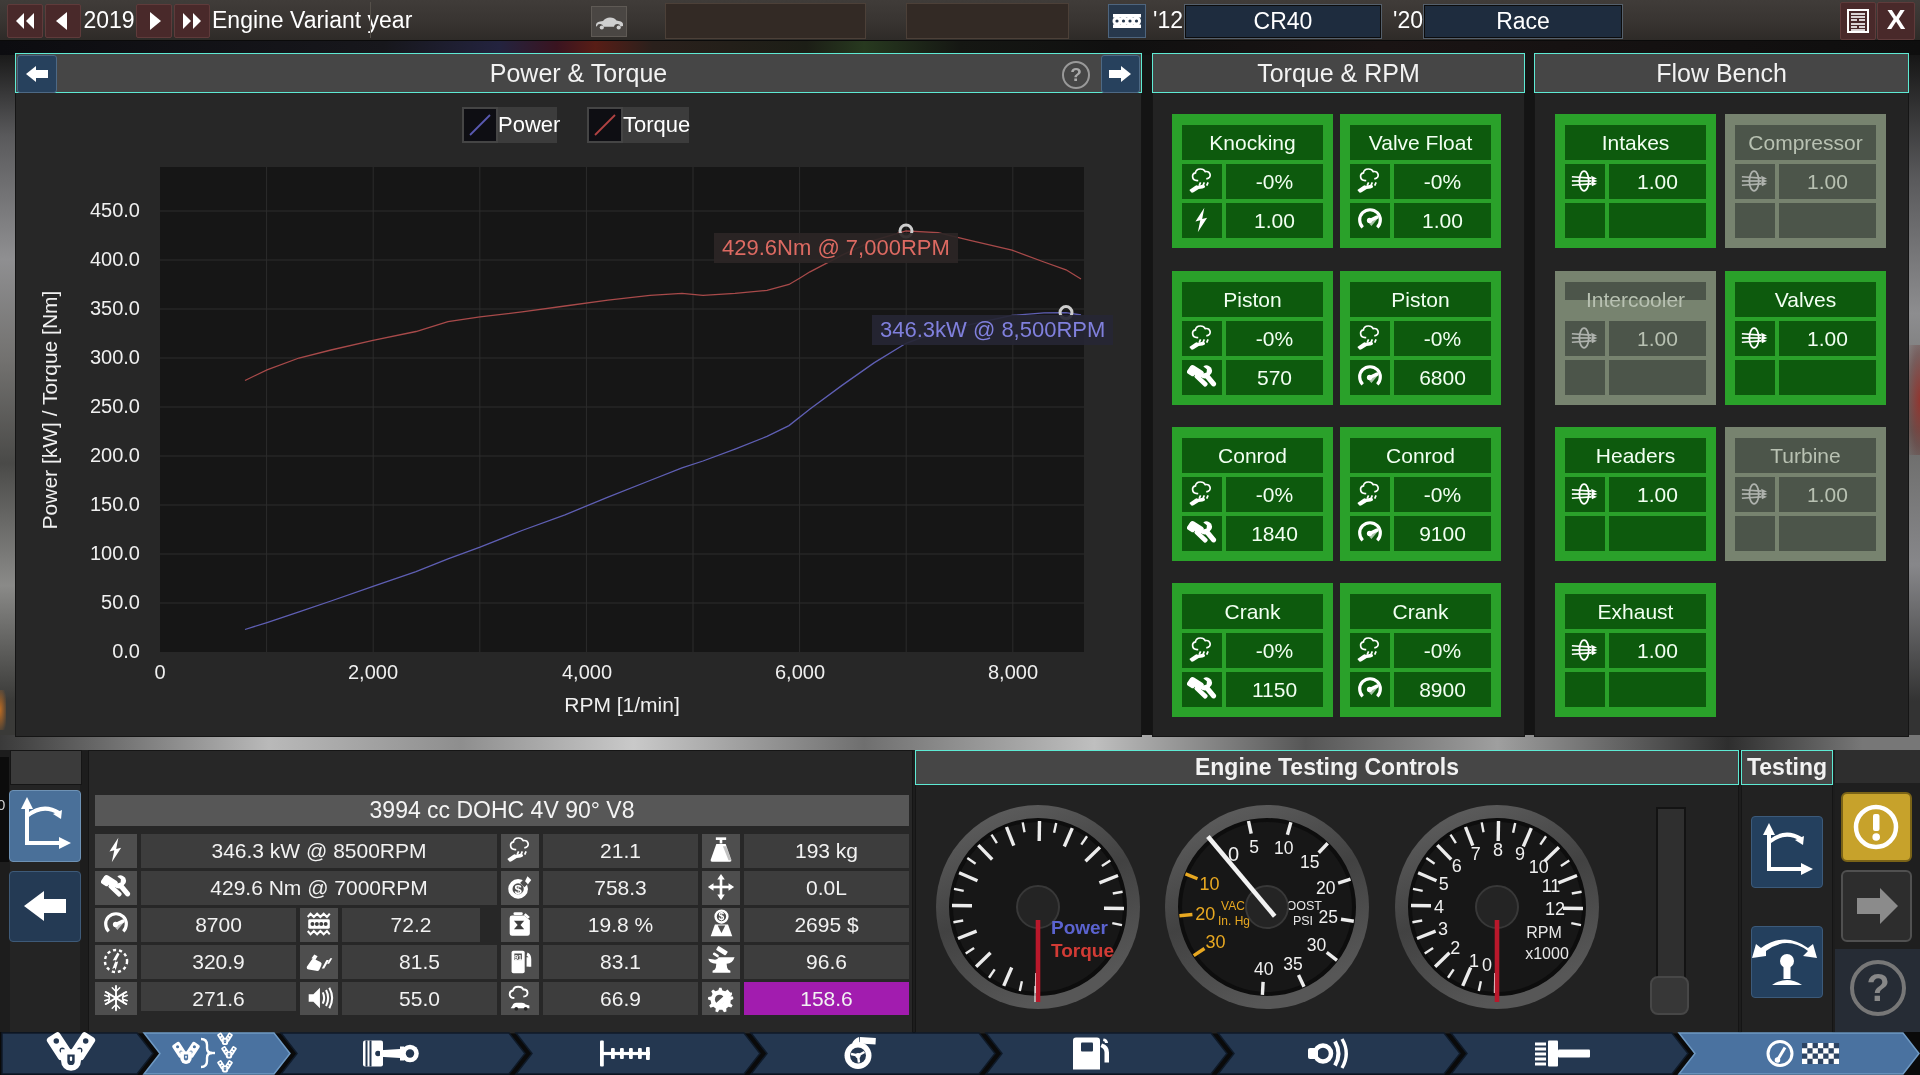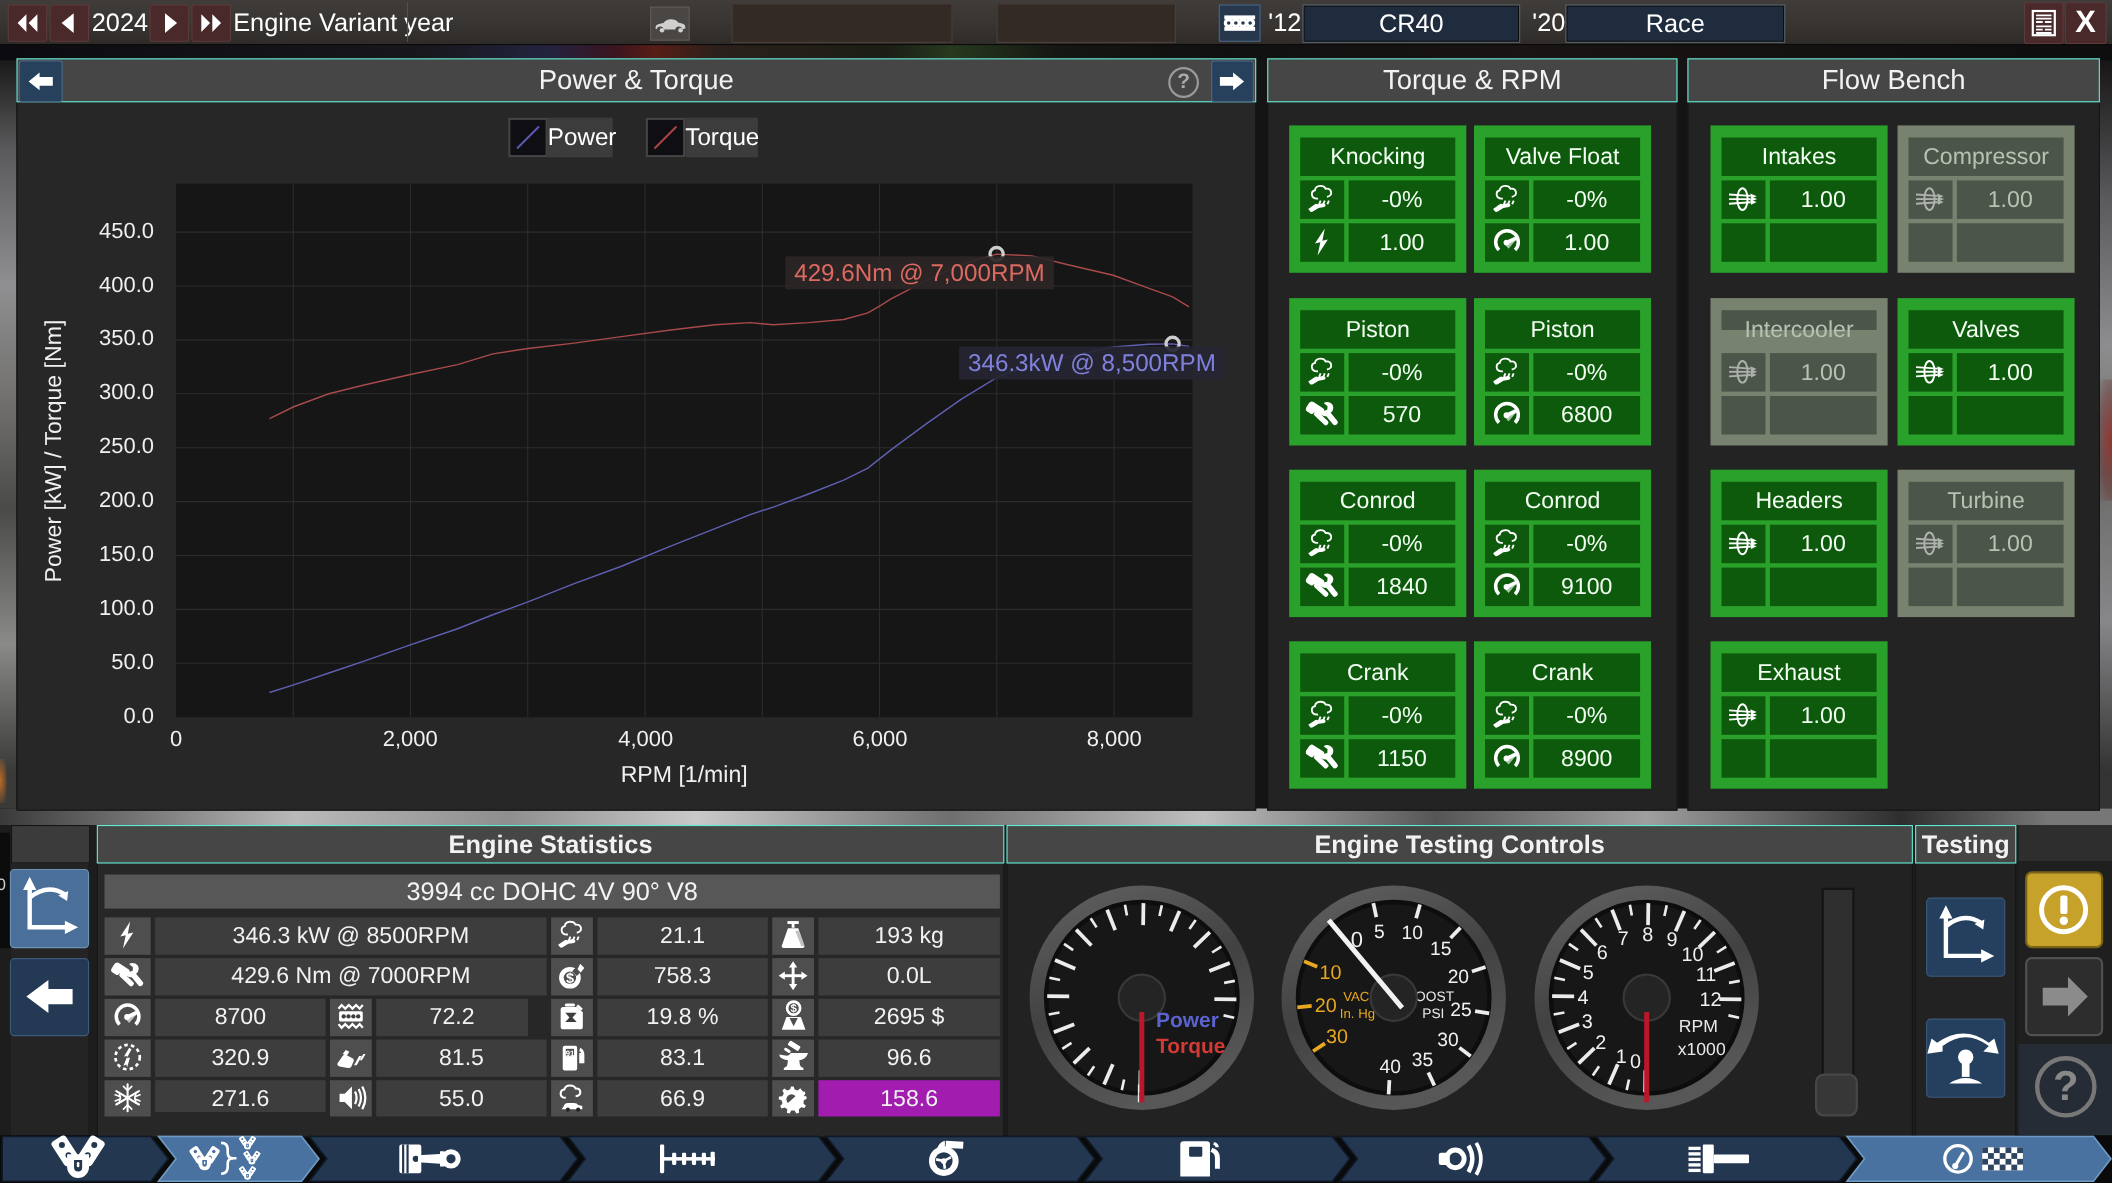--- a/index.html
+++ b/index.html
@@ -27,21 +27,21 @@
 
   <div class="abs" id="topbar" style="left:0;top:0;width:1920px;height:40px;background:linear-gradient(180deg,#403c39 0%,#383431 55%,#2e2b28 100%);border-bottom:1px solid #0a0a0a;"></div>
   <div class="maroonbtn" style="left:7px;top:4px;width:34px;height:32px;">
     <svg width="34" height="32" viewBox="0 0 34 32">
         <path d="M16 8 L8 16 L16 24 Z M26 8 L18 16 L26 24 Z" fill="#fff"></path>
       </svg></div>
   <div class="maroonbtn" style="left:45px;top:4px;width:34px;height:32px;">
     <svg width="34" height="32" viewBox="0 0 34 32">
         <path d="M21 7 L10 16 L21 25 Z" fill="#fff"></path>
       </svg></div>
-  <div class="abs" style="left:83px;top:0;width:52px;height:40px;line-height:40px;text-align:center;font-size:23px;color:#fff;">2024</div>
+  <div class="abs" style="left:83px;top:0;width:52px;height:40px;line-height:40px;text-align:center;font-size:23px;color:#fff;">2019</div>
   <div class="maroonbtn" style="left:136px;top:4px;width:34px;height:32px;">
     <svg width="34" height="32" viewBox="0 0 34 32">
         <path d="M13 7 L24 16 L13 25 Z" fill="#fff"></path>
       </svg></div>
   <div class="maroonbtn" style="left:174px;top:4px;width:34px;height:32px;">
     <svg width="34" height="32" viewBox="0 0 34 32">
         <path d="M8 8 L16 16 L8 24 Z M18 8 L26 16 L18 24 Z" fill="#fff"></path>
       </svg></div>
   <div class="abs" style="left:212px;top:0;height:40px;line-height:40px;font-size:23px;color:#fff;">Engine Variant year</div>
   <div class="abs" style="left:370px;top:2px;width:1px;height:36px;background:#55504a;"></div>
@@ -524,21 +524,20 @@
         <div class="abs" style="left:54px;top:50px;width:97px;height:35px;background:#0d5a0d;color:#f2fff2;font-size:21px;text-align:center;line-height:35px;">1.00</div>
         <div class="abs" style="left:10px;top:89px;width:40px;height:35px;background:#0d5a0d;text-align:center;"></div>
         <div class="abs" style="left:54px;top:89px;width:97px;height:35px;background:#0d5a0d;color:#f2fff2;font-size:21px;text-align:center;line-height:35px;"></div>
       </div>
     </div>
 
   <div class="abs" style="left:10px;top:750px;width:70px;height:33px;background:#3b3b3b;border:1px solid #151515;"></div>
   <div class="abs" style="left:10px;top:785px;width:70px;height:247px;background:#242424;"></div>
 
   <div class="pbody" style="left:88px;top:750px;width:823px;height:282px;background:#272727;"></div>
-  <div class="phead" style="left:88px;top:750px;width:823px;font-size:23px;line-height:33px;height:33px;font-weight:bold;">Engine Statistics</div>
   <div class="abs" style="left:0px;top:757px;width:9px;height:105px;background:#0c0c0c;color:#cfcfcf;font-size:15px;line-height:95px;text-indent:-3px;">0</div>
   <div class="abs" style="left:9px;top:790px;width:70px;height:70px;background:#4a7099;border:1px solid #6e92b5;border-radius:4px;">
     <svg width="70" height="70" viewBox="0 0 70 70">
         <g stroke="#fff" stroke-width="4" fill="none">
           <path d="M17 14 L17 52 L53 52"></path>
           <path d="M17 25 Q33 12 49 22"></path>
         </g>
         <path d="M17 6 L11 18 L23 18 Z" fill="#fff"></path>
         <path d="M61 52 L49 46 L49 58 Z" fill="#fff"></path>
         <path d="M52 19 l-1 9 l-8 -5 z" fill="#fff"></path>

